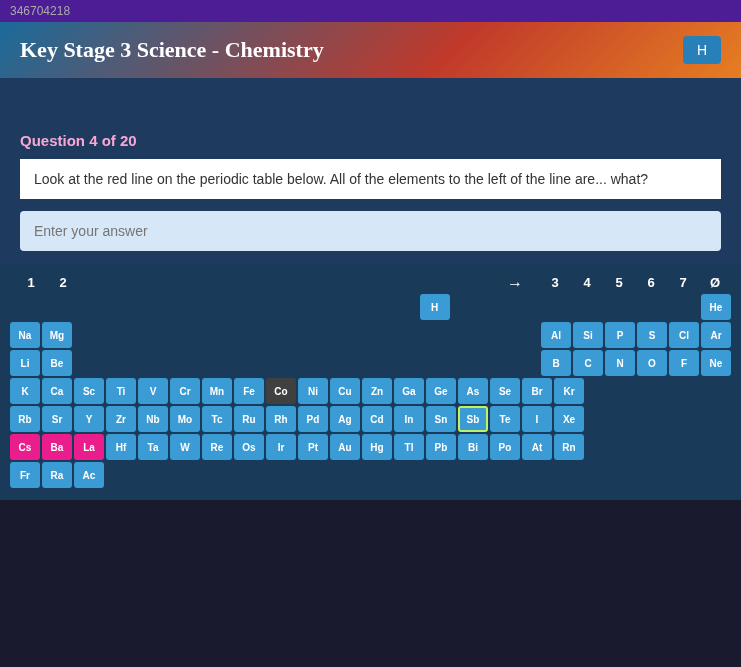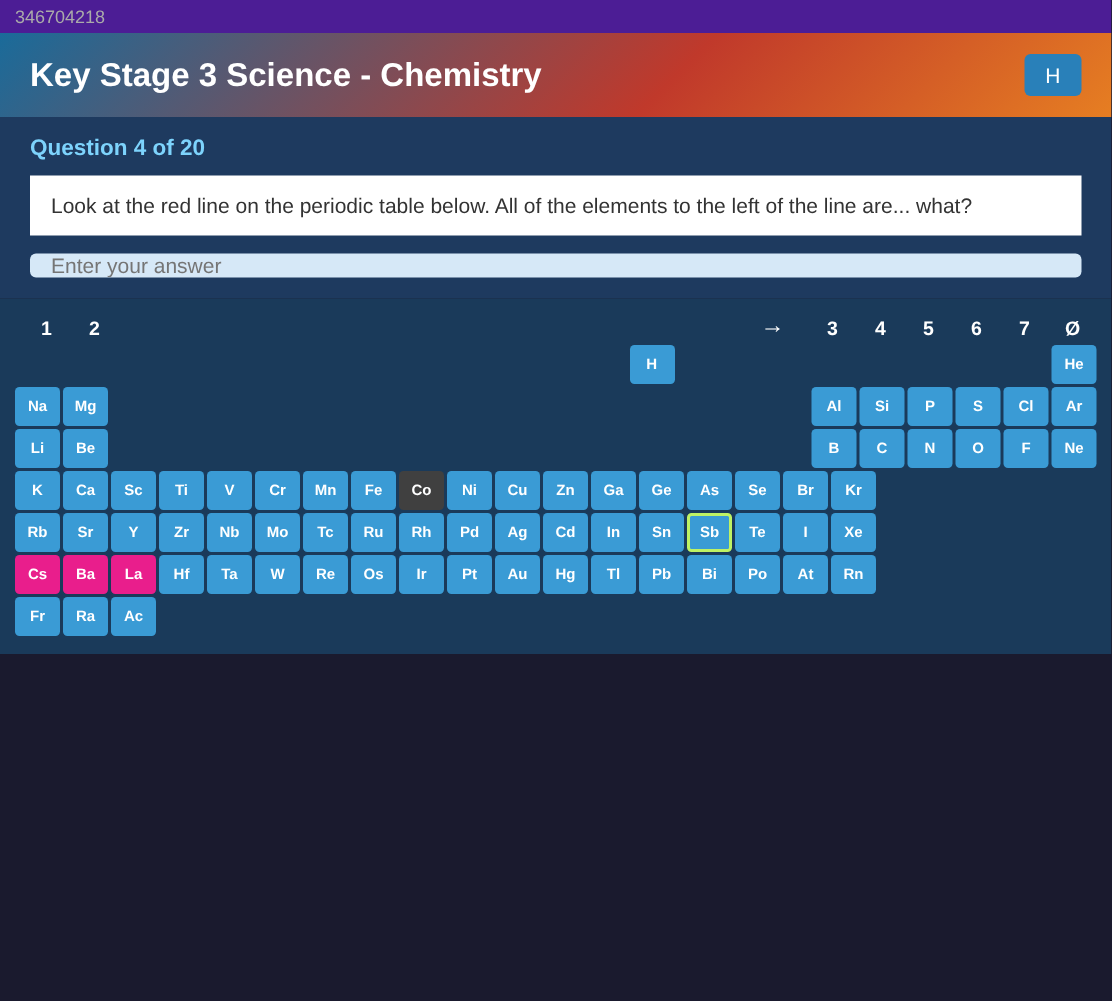--- a/index.html
+++ b/index.html
@@ -20,53 +20,55 @@
       background: linear-gradient(135deg, #1a6b9a 0%, #c0392b 60%, #e67e22 100%);
       padding: 14px 20px;
       display: flex;
       align-items: center;
       justify-content: space-between;
     }
     .header-title {
       color: white;
       font-size: 22px;
       font-weight: bold;
+      font-family: Liberation Serif, serif;
     }
     .header-btn {
       background: #2980b9;
       color: white;
       padding: 6px 14px;
       border: none;
       border-radius: 4px;
       font-size: 14px;
       cursor: pointer;
     }
     .question-section {
       background: #1e3a5f;
       padding: 12px 20px;
     }
     .question-label {
-      color: #7dd3fc;
+      color: #f9a8d4;
       font-size: 15px;
       font-weight: bold;
       margin-bottom: 10px;
+      margin-top: 42px;
     }
     .question-text {
       background: white;
       border-radius: 0;
       padding: 12px 14px;
       font-size: 14px;
       color: #333;
       margin-bottom: 12px;
     }
     .answer-input {
       background: #d6e8f7;
       border: none;
       border-radius: 4px;
-      padding: 0 14px;
+      padding: 12px 14px;
       width: 100%;
       font-size: 14px;
       color: #555;
       outline: none;
     }
     .periodic-section {
       background: #1a3a5a;
       padding: 10px 10px 10px 10px;
       position: relative;
     }

